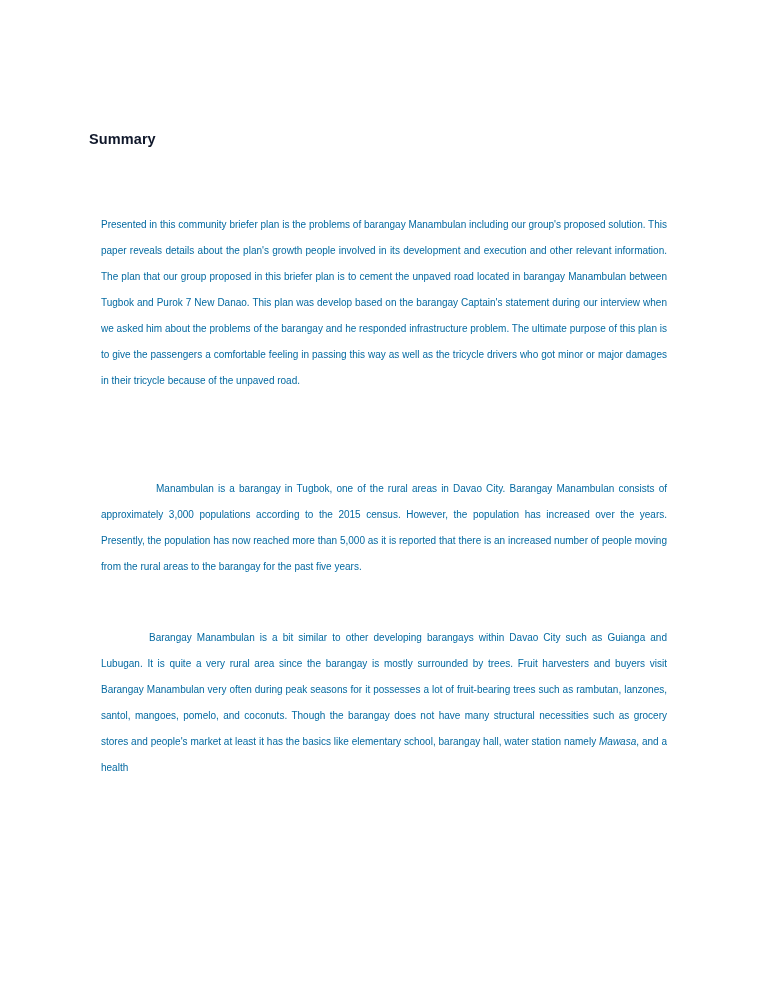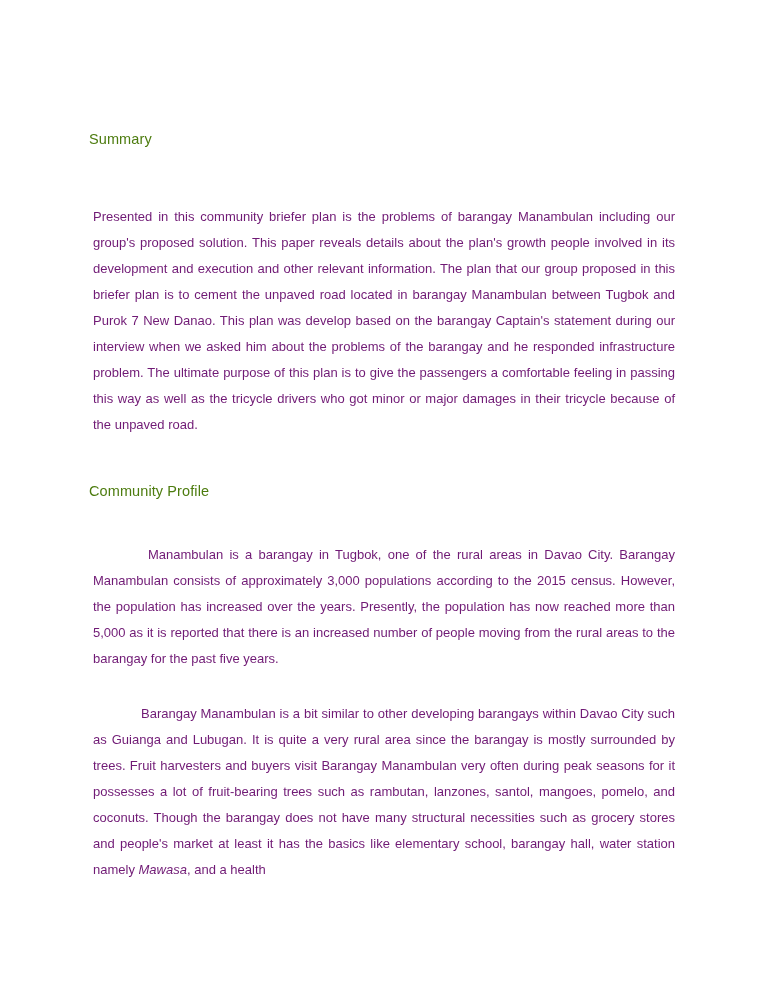--- a/index.html
+++ b/index.html
@@ -23,35 +23,35 @@
     overflow: hidden;
   }
   .content {
     position: absolute;
     left: 89px;
     top: 0;
     width: 590px;
   }
   .heading {
     font-size: 14.5px;
-    font-weight: normal;
+    font-weight: bold;
     line-height: 26px;
-    color: #4d7c0f;
+    color: #0f172a;
     letter-spacing: 0.1px;
   }
   #summary-heading { margin-top: 126px; }
   #community-heading { margin-top: 0; }
 
   p.body-text {
-    font-size: 13px;
+    font-size: 10px;
     line-height: 26px;
     text-align: justify;
     text-justify: inter-word;
-    margin: 4px;
-    color: #701a75;
+    margin: 12px;
+    color: #0369a1;
     hyphens: none;
   }
   p.indent-lg { text-indent: 55px; }
   p.indent-sm { text-indent: 48px; }
 
   .gap-after-summary-heading { height: 36px; }
   .gap-after-p1 { height: 36px; }
   .gap-after-community-heading { height: 22px; }
   .gap-after-p2 { height: 21px; }
 
@@ -64,21 +64,20 @@
   <div class="content">
 
     <h2 class="heading" id="summary-heading">Summary</h2>
 
     <div class="gap-after-summary-heading"></div>
 
     <p class="body-text">Presented in this community briefer plan is the problems of barangay Manambulan including our group's proposed solution. This paper reveals details about the plan's growth people involved in its development and execution and other relevant information. The plan that our group proposed in this briefer plan is to cement the unpaved road located in barangay Manambulan between Tugbok and Purok 7 New Danao. This plan was develop based on the barangay Captain's statement during our interview when we asked him about the problems of the barangay and he responded infrastructure problem. The ultimate purpose of this plan is to give the passengers a comfortable feeling in passing this way as well as the tricycle drivers who got minor or major damages in their tricycle because of the unpaved road.</p>
 
     <div class="gap-after-p1"></div>
 
-    <h2 class="heading" id="community-heading">Community Profile</h2>
 
     <div class="gap-after-community-heading"></div>
 
     <p class="body-text indent-lg">Manambulan is a barangay in Tugbok, one of the rural areas in Davao City. Barangay Manambulan consists of approximately 3,000 populations according to the 2015 census. However, the population has increased over the years. Presently, the population has now reached more than 5,000 as it is reported that there is an increased number of people moving from the rural areas to the barangay for the past five years.</p>
 
     <div class="gap-after-p2"></div>
 
     <p class="body-text indent-sm"><span>Barangay Manambulan is a bit similar to other developing barangays within Davao City such as Guianga and Lubugan. It is quite a very rural area since the barangay is mostly surrounded by trees. Fruit harvesters and buyers visit Barangay Manambulan very often during peak seasons for it possesses a lot of fruit-bearing trees such as rambutan, lanzones, santol, mangoes, pomelo, and coconuts. Though the barangay does not have many structural necessities such as grocery stores and people's market at least it has the basics like elementary school, barangay hall, water station namely </span><em class="italic-term">Mawasa</em><span>, and a health</span></p>
 
   </div>

